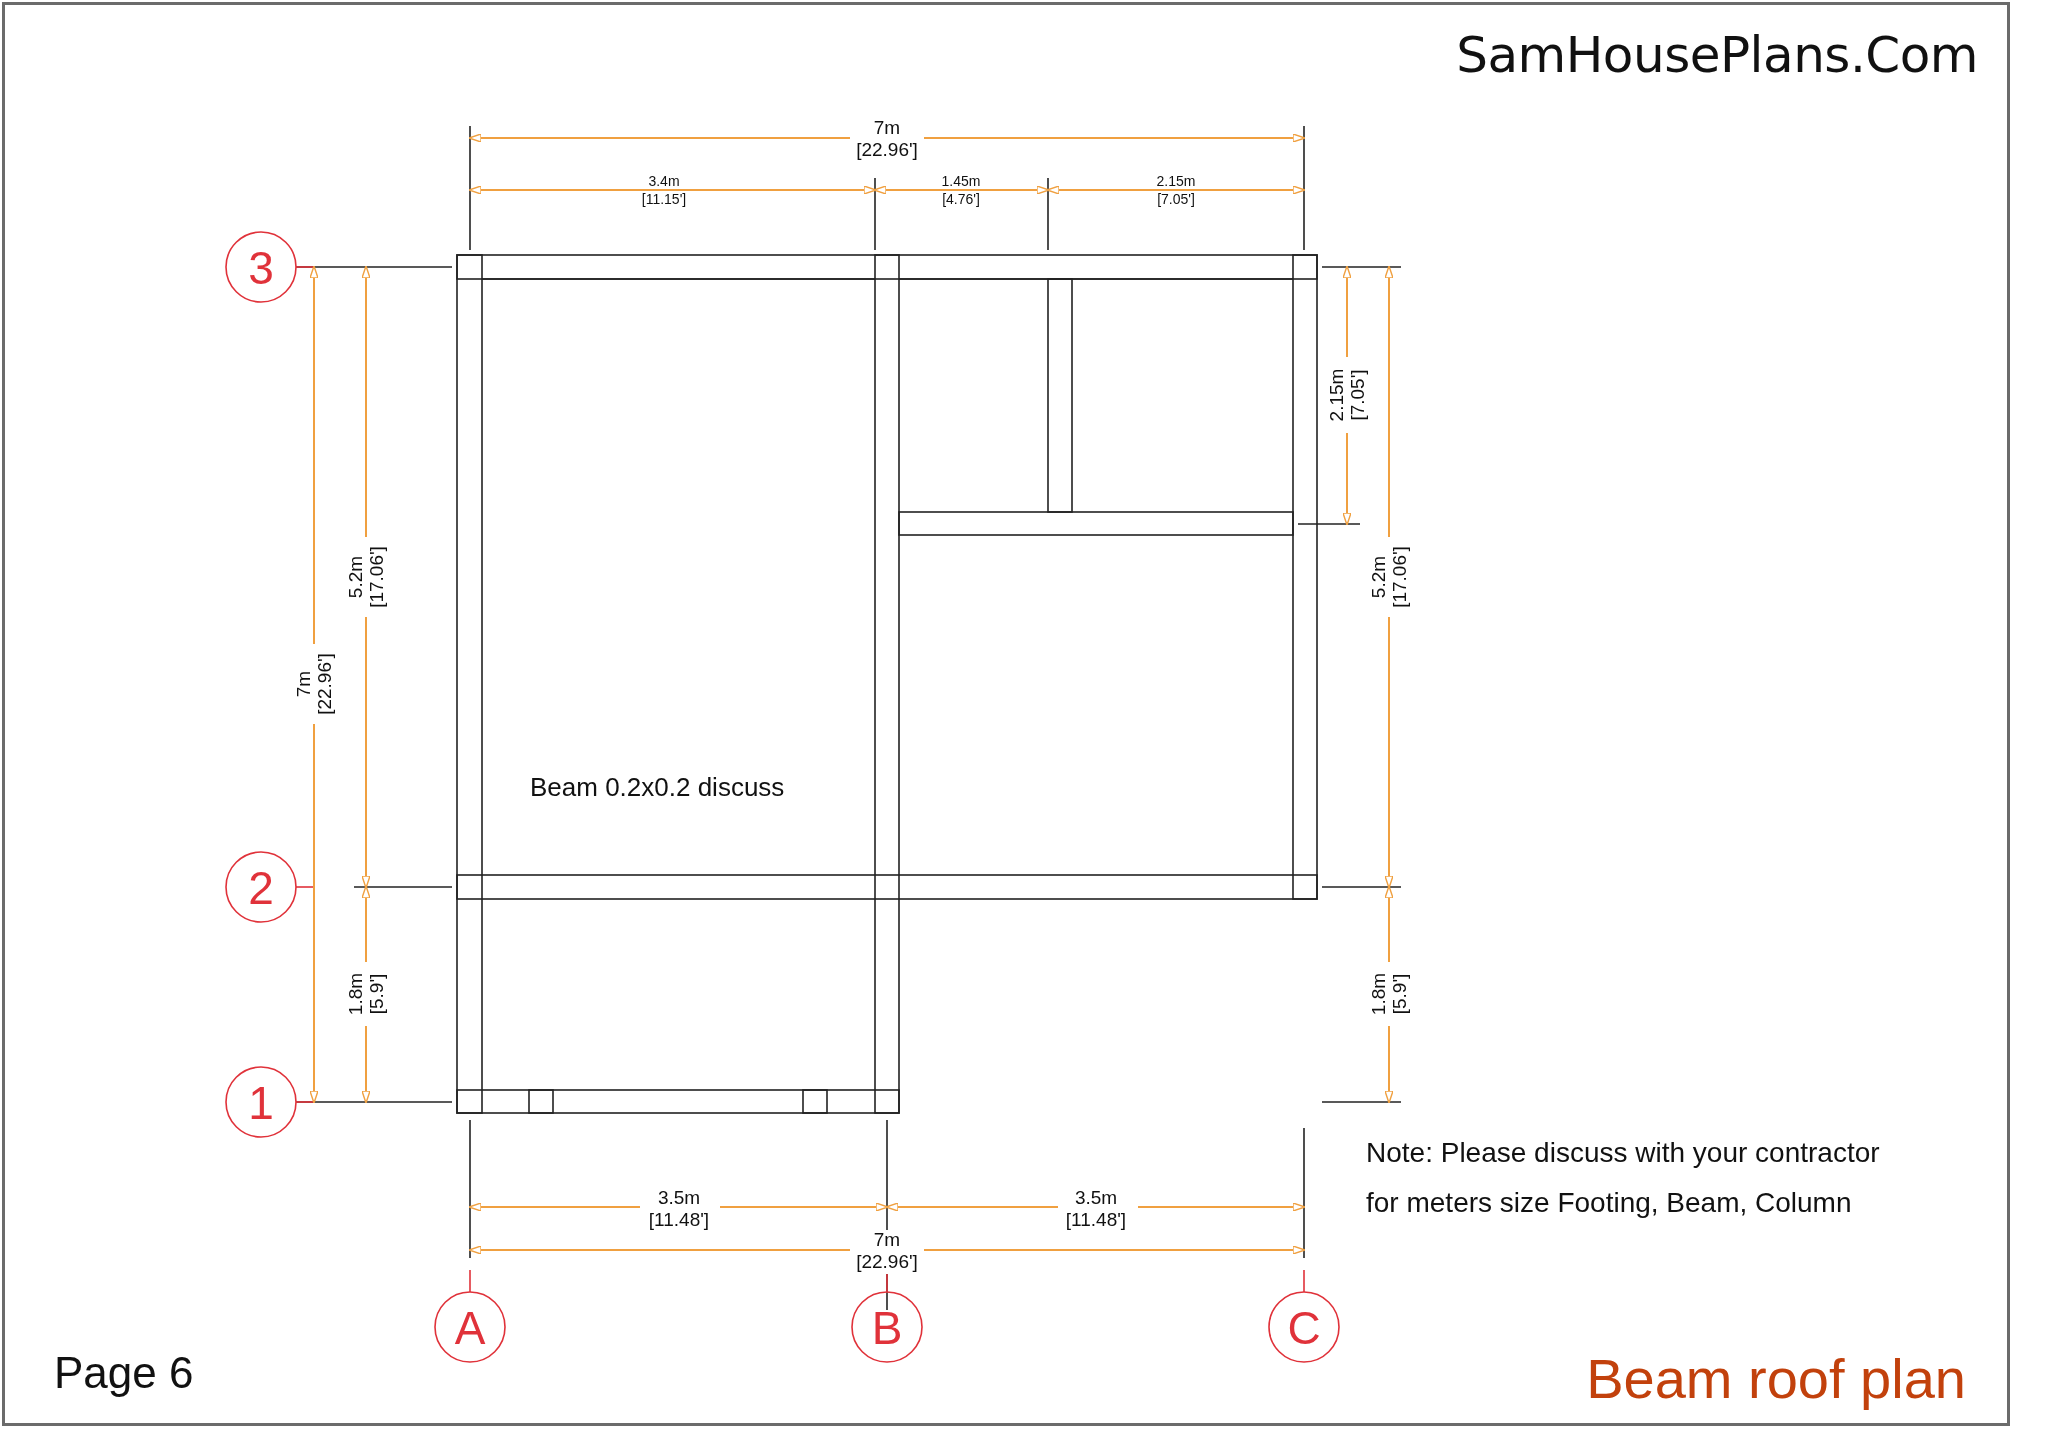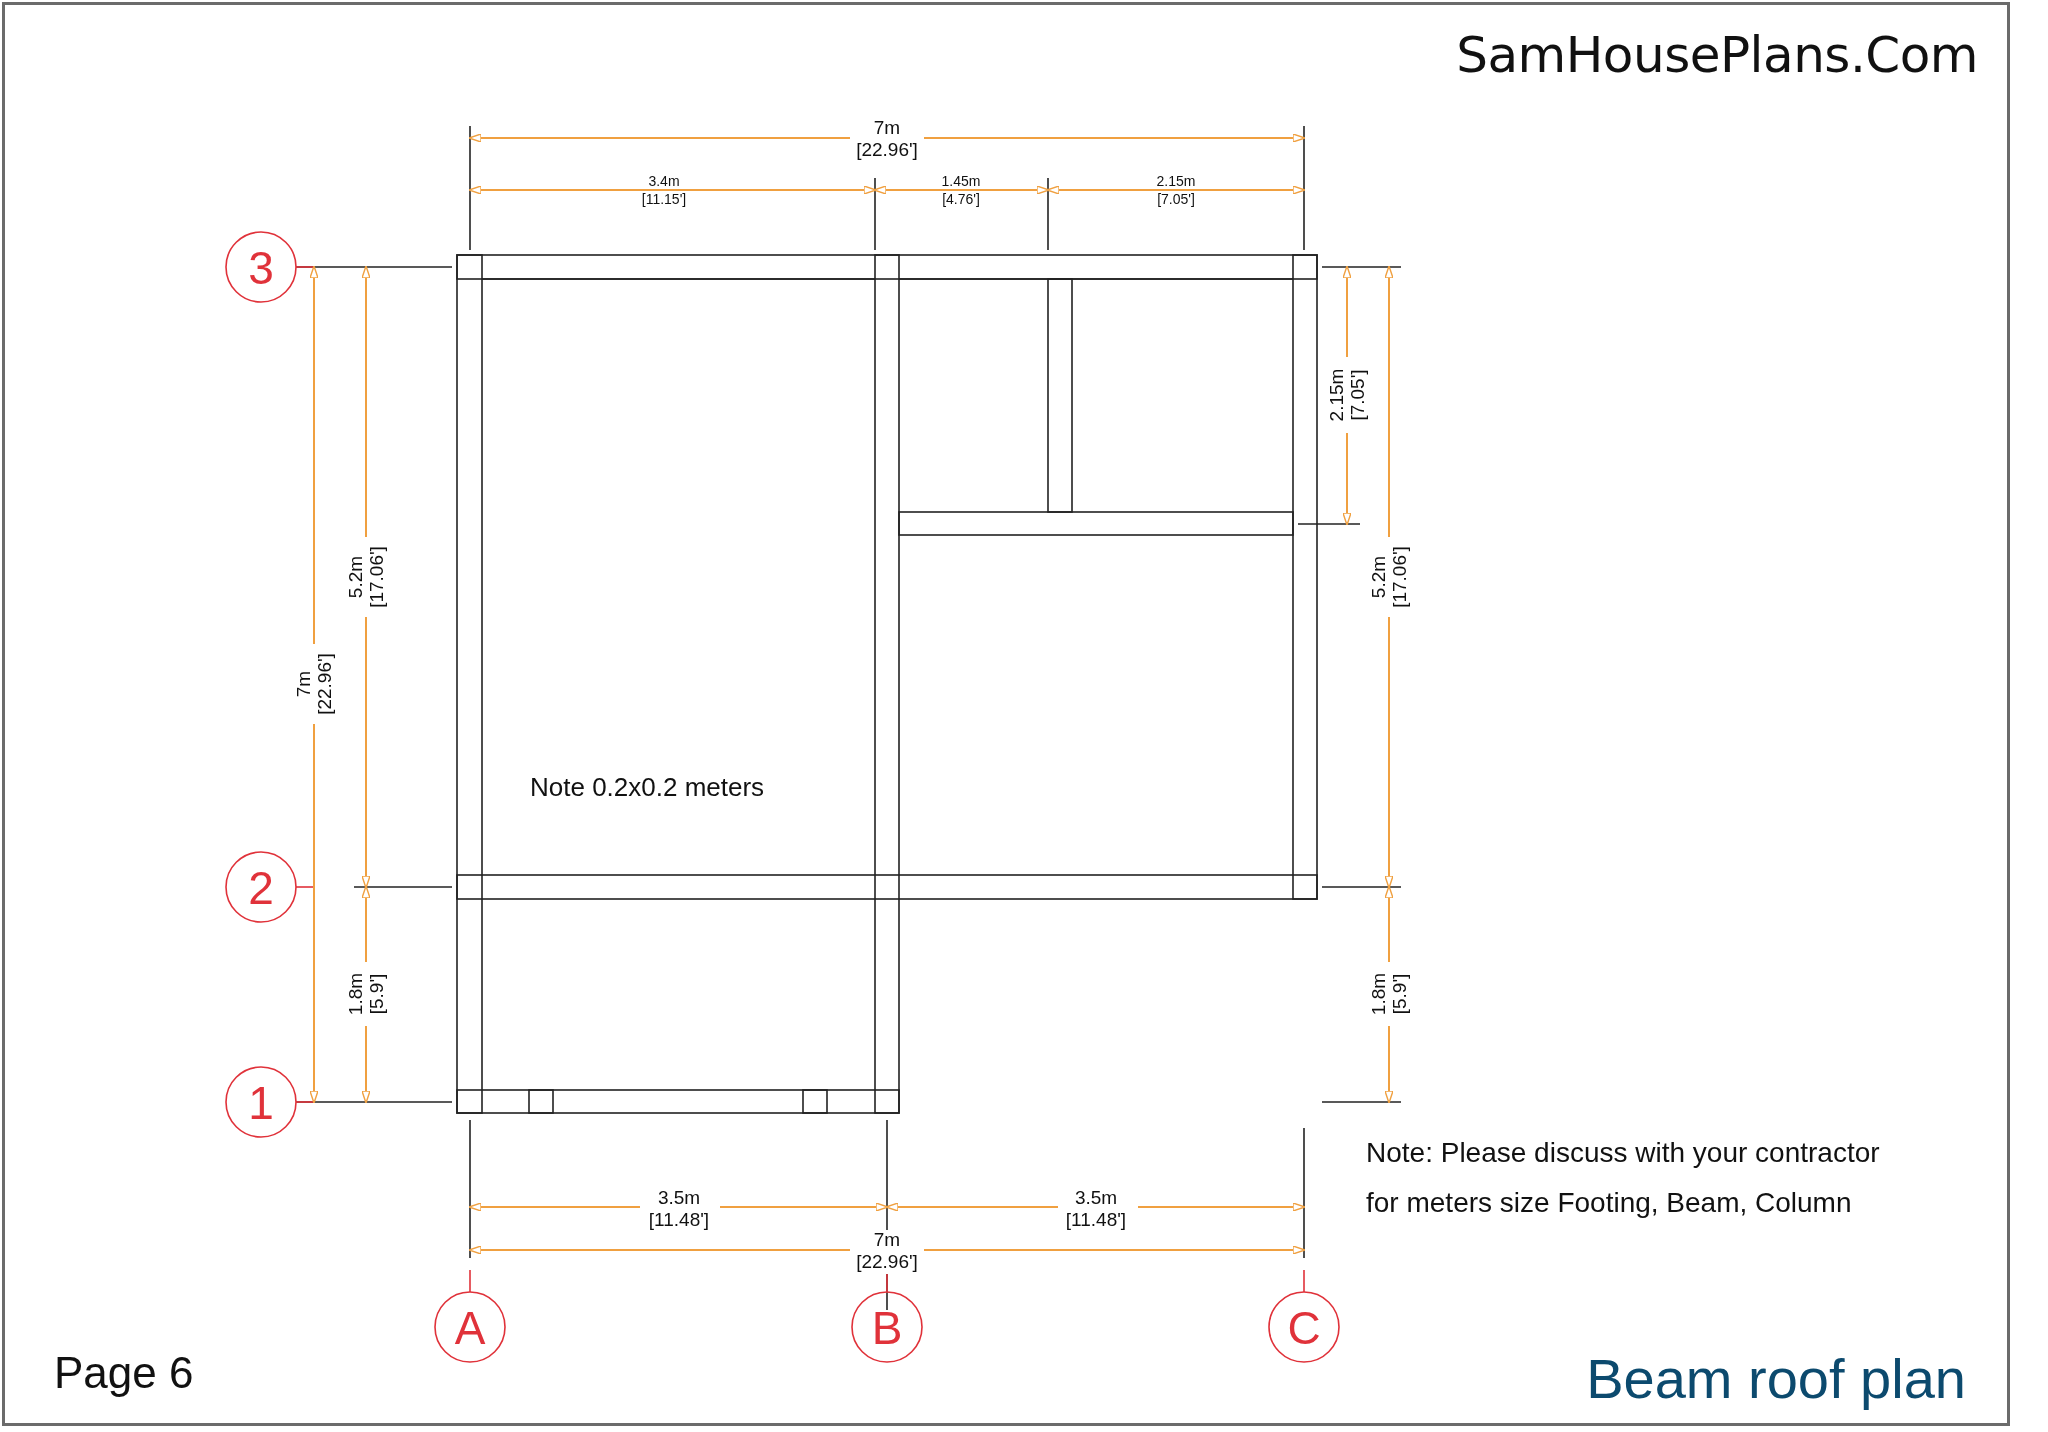--- a/index.html
+++ b/index.html
@@ -4,21 +4,21 @@
 <style>
   html, body { margin: 0; padding: 0; background: #ffffff; }
   body { width: 2048px; height: 1432px; position: relative; overflow: hidden;
          font-family: "Liberation Sans", sans-serif; }
   .frame { position: absolute; left: 2px; top: 2px; width: 2008px; height: 1424px;
            border: 3px solid #6b6b6b; box-sizing: border-box; }
   svg { position: absolute; left: 0; top: 0; }
   .site { position: absolute; right: 70px; top: 26px; font-size: 50px; color: #111;
           font-family: "DejaVu Sans", sans-serif; letter-spacing: -0.5px; }
   .page { position: absolute; left: 54px; top: 1348px; font-size: 44px; color: #111; }
-  .title { position: absolute; right: 82px; top: 1346px; font-size: 56px; color: #0c4a6e; }
+  .title { position: absolute; right: 82px; top: 1346px; font-size: 56px; color: #c2410c; }
   .note { position: absolute; left: 1366px; top: 1128px; font-size: 28px; color: #111; line-height: 50px; }
   .beam-label { position: absolute; left: 530px; top: 772px; font-size: 26px; color: #111; }
   .dim { font-family: "Liberation Sans", sans-serif; fill: #111; }
 </style>
 </head>
 <body>
 
 <div class="frame"></div>
 
 <div class="site">SamHousePlans.Com</div>
@@ -190,21 +190,21 @@
       <text x="0" y="17" font-size="19">[17.06']</text>
     </g>
     <g transform="translate(1389,994) rotate(-90)">
       <rect x="-32" y="-24" width="64" height="46" fill="#fff"></rect>
       <text x="0" y="-4" font-size="19">1.8m</text>
       <text x="0" y="17" font-size="19">[5.9']</text>
     </g>
   </g>
 </svg>
 
-<div class="beam-label">Note 0.2x0.2 meters</div>
+<div class="beam-label">Beam 0.2x0.2 discuss</div>
 
 <div class="note">
   <div>Note: Please discuss with your contractor</div>
   <div>for meters size Footing, Beam, Column</div>
 </div>
 
 <div class="page">Page 6</div>
 <div class="title">Beam roof plan</div>
 
 </body></html>

